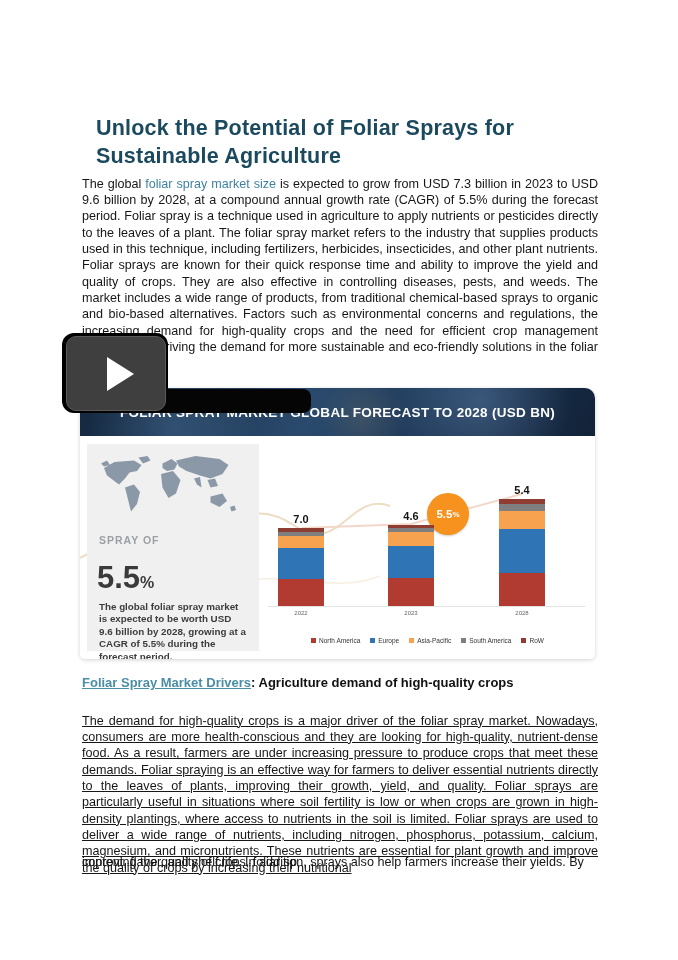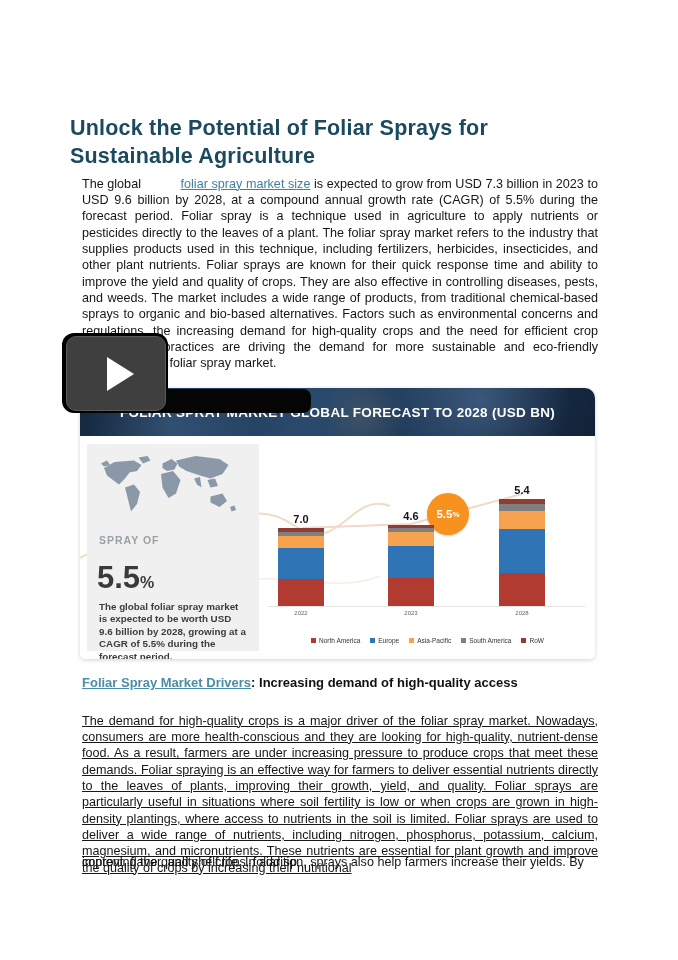--- a/index.html
+++ b/index.html
@@ -4,33 +4,33 @@
 <style>
   html,body{margin:0;padding:0;}
   body{
     width:678px;height:960px;background:#ffffff;overflow:hidden;
     font-family:"Liberation Sans","DejaVu Sans",sans-serif;color:#1a1a1a;
   }
   .page{position:relative;width:678px;height:960px;background:#fff;overflow:hidden;}
 
   
   .doc-title{
-    position:absolute;left:70px;top:101px;width:490px;
+    position:absolute;left:96px;top:101px;width:490px;
     font-size:21.5px;font-weight:bold;line-height:1.28;color:#1b4a5e;
     letter-spacing:.2px;
   }
 
   
   .para{
     position:absolute;left:82px;width:516px;
     font-size:12.6px;line-height:16.35px;text-align:justify;color:#161616;
   }
   .para-intro{top:163px;}
   .para-drivers{top:700px;text-decoration:underline;}
-  a.doc-link{color:#3f81a3;text-decoration:underline;cursor:pointer;margin-left:36px;}
+  a.doc-link{color:#3f81a3;cursor:pointer;}
   a.drivers-link{color:#4a8ea6;font-weight:bold;text-decoration:underline;cursor:pointer;}
 
   
   .drivers-heading{
     position:absolute;left:82px;top:675px;width:516px;
     font-size:13px;font-weight:bold;color:#111;
   }
 
   
   .video-shadow{
@@ -218,21 +218,21 @@
 
     </div>
   </div>
 
   <div class="video-shadow"></div>
   <div class="video-bar"></div>
   <div class="play-button">
     <div class="play-triangle"></div>
   </div>
 
-  <div class="drivers-heading"><a class="drivers-link">Foliar Spray Market Drivers</a><span>: Increasing demand of high-quality access</span></div>
+  <div class="drivers-heading"><a class="drivers-link">Foliar Spray Market Drivers</a><span>: Agriculture demand of high-quality crops</span></div>
 
   <p class="para para-drivers">The demand for high-quality crops is a major driver of the foliar spray market. Nowadays, consumers are more health-conscious and they are looking for high-quality, nutrient-dense food. As a result, farmers are under increasing pressure to produce crops that meet these demands. Foliar spraying is an effective way for farmers to deliver essential nutrients directly to the leaves of plants, improving their growth, yield, and quality. Foliar sprays are particularly useful in situations where soil fertility is low or when crops are grown in high- density plantings, where access to nutrients in the soil is limited. Foliar sprays are used to deliver a wide range of nutrients, including nitrogen, phosphorus, potassium, calcium, magnesium, and micronutrients. These nutrients are essential for plant growth and improve the quality of crops by increasing their nutritional</p>
 
   <div class="overlap-line">
     <span>improving the quality of crops, foliar sp</span>
     <span>content, flavor, and shelf life. In addition, sprays also help farmers increase their yields. By</span>
   </div>
 
 </div>
 

